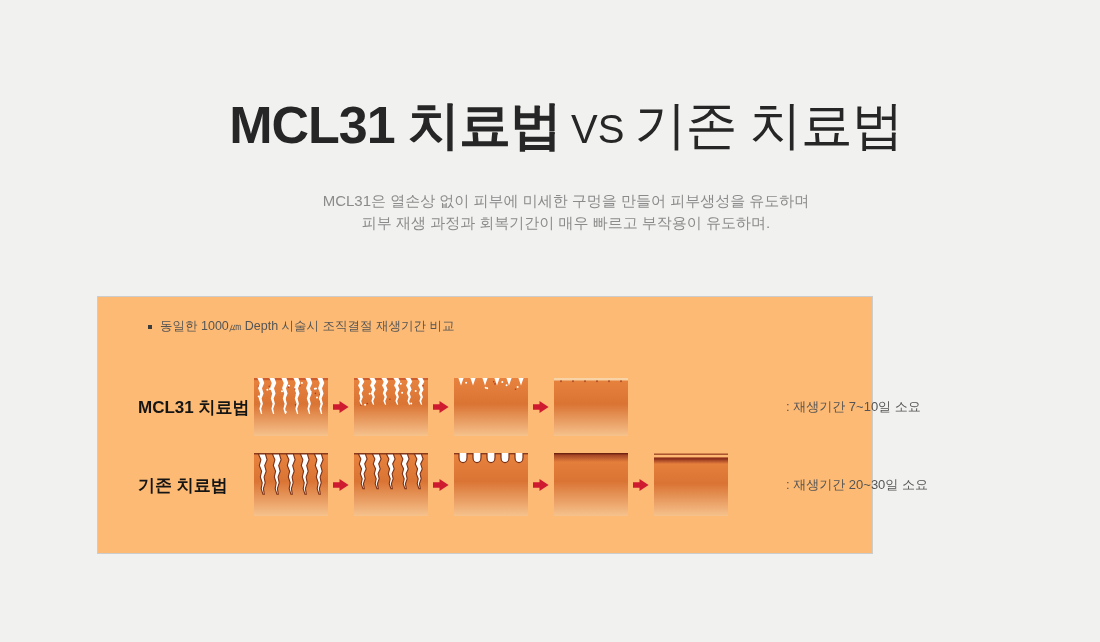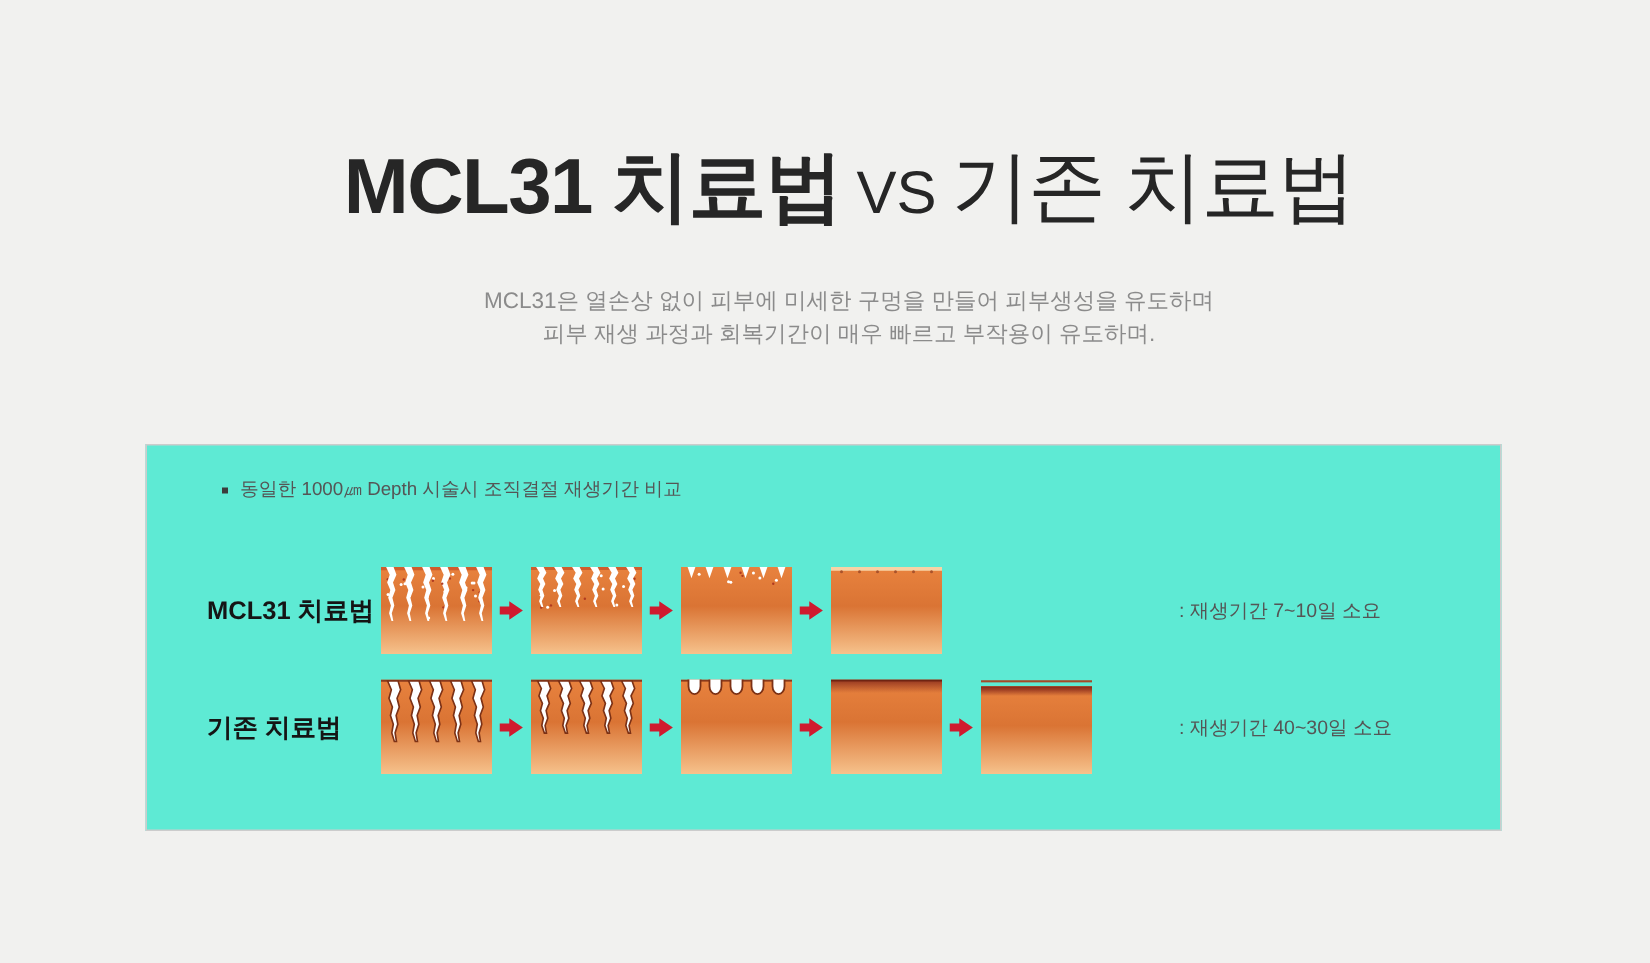--- a/index.html
+++ b/index.html
@@ -13,22 +13,22 @@
     text-align:center;color:#262626;font-weight:800;font-size:52px;line-height:66px;
     letter-spacing:-1px;
   }
   .t-vs{font-weight:300;font-size:40px;margin:0 10px;letter-spacing:0;}
   .t-light{font-weight:300;letter-spacing:-1px;}
   .subtitle{
     position:absolute;top:190px;left:0;width:100%;margin:0;
     text-align:center;font-size:15px;line-height:22px;color:#8b8b8b;padding-left:16px;
   }
   .panel{
-    position:absolute;left:97px;top:296px;width:904px;height:258px;
-    background:#5eead4;border:1px solid #cccccc;box-sizing:border-box;
+    position:absolute;left:97px;top:296px;width:776px;height:258px;
+    background:#fdba74;border:1px solid #cccccc;box-sizing:border-box;
   }
   .note{
     position:absolute;left:50px;top:21px;display:flex;align-items:center;
     font-size:12.5px;color:#555555;
   }
   .bullet{width:4px;height:4px;background:#3c3c3c;display:inline-block;margin-right:8px;flex:none;}
   .row{position:absolute;left:0;width:100%;}
   .row .label{
     position:absolute;left:40px;top:50%;transform:translateY(-50%);
     font-weight:bold;font-size:17px;color:#151515;white-space:nowrap;
@@ -320,17 +320,17 @@
                   <stop offset="0" stop-color="#8c2f1d" stop-opacity="0.95"></stop>
                   <stop offset="1" stop-color="#8c2f1d" stop-opacity="0"></stop>
                 </linearGradient>
               </defs>
               <rect x="0" y="0.5" width="74" height="1.4" fill="#a34a28"></rect>
               <rect x="0" y="4.5" width="74" height="58.5" fill="url(#g9)"></rect>
               <rect x="0" y="4.5" width="74" height="1.7" fill="#8c2f1d"></rect>
               <rect x="0" y="6" width="74" height="5" fill="url(#g9f)"></rect>
             </svg>
           </span>
-          <span class="result">: 재생기간 40~30일 소요</span>
+          <span class="result">: 재생기간 20~30일 소요</span>
         </div>
       </div>
   </div>
 </div>
 
 </body></html>

